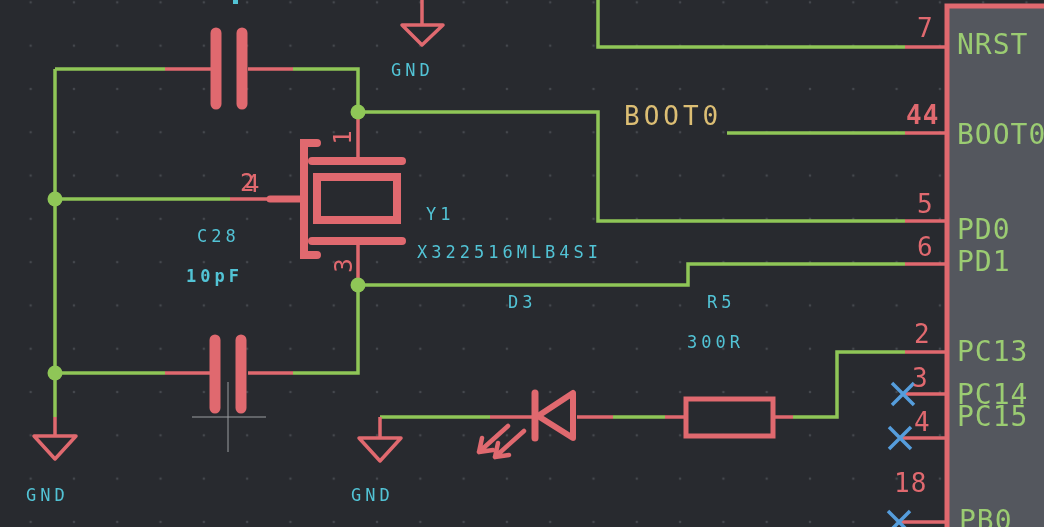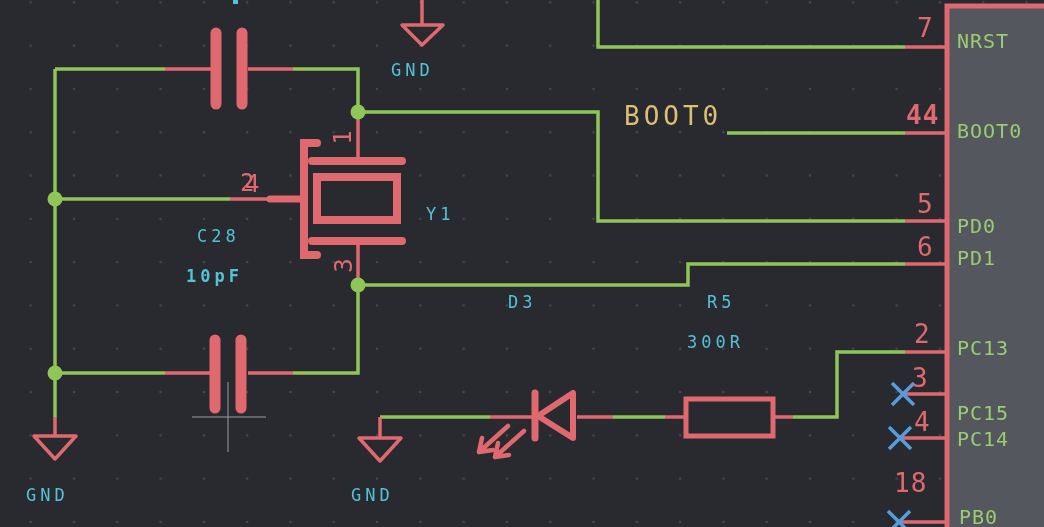--- a/index.html
+++ b/index.html
@@ -9,21 +9,21 @@
     background-image:radial-gradient(circle,#45484e 1.3px,transparent 1.6px);
     background-size:43.3px 43.3px;
     background-position:9px 24px;
     font-family:"DejaVu Sans Mono",monospace;
   }
   svg{position:absolute;left:0;top:0;}
   .t{position:absolute;white-space:pre;line-height:1;}
   .cyan{color:#52c3d5;font-size:17px;letter-spacing:4px;}
   .yellow{color:#dcbe74;font-size:26px;letter-spacing:4px;}
   .red{color:#e0696f;font-size:26px;letter-spacing:1px;}
-  .pname{color:#9bcc72;font-size:20px;letter-spacing:1px;}
+  .pname{color:#9bcc72;font-size:28px;letter-spacing:1px;}
   .pinnum{font-size:24px;}
   .rot{transform:rotate(-90deg);transform-origin:center;}
 </style>
 </head>
 <body>
 
 <div id="canvas">
 
   <svg width="1044" height="527" viewBox="0 0 1044 527">
 
@@ -121,20 +121,21 @@
 
     <g stroke="#9a9da1" stroke-width="1">
       <path d="M192,417 H266"></path>
       <path d="M228,382 V452"></path>
     </g>
   </svg>
 
   <div class="t cyan" style="left:197px;top:228px;">C28</div>
   <div class="t cyan" style="left:186px;top:268px;font-weight:bold;">10pF</div>
   <div class="t cyan" style="left:426px;top:206px;">Y1</div>
+  <div class="t cyan" style="left:417px;top:244px;">X322516MLB4SI</div>
   <div class="t cyan" style="left:508px;top:294px;">D3</div>
   <div class="t cyan" style="left:707px;top:294px;">R5</div>
   <div class="t cyan" style="left:687px;top:334px;">300R</div>
 
   <div class="t cyan" style="left:391px;top:62px;">GND</div>
   <div class="t cyan" style="left:26px;top:487px;">GND</div>
   <div class="t cyan" style="left:351px;top:487px;">GND</div>
 
   <div class="t yellow" style="left:624px;top:103px;">BOOT0</div>
 
@@ -150,17 +151,17 @@
   <div class="t red" style="left:914px;top:321px;">2</div>
   <div class="t red" style="left:912px;top:365px;">3</div>
   <div class="t red" style="left:914px;top:409px;">4</div>
   <div class="t red" style="left:894px;top:470px;">18</div>
 
   <div class="t pname" style="left:957px;top:31px;">NRST</div>
   <div class="t pname" style="left:957px;top:121px;">BOOT0</div>
   <div class="t pname" style="left:957px;top:216px;">PD0</div>
   <div class="t pname" style="left:957px;top:248px;">PD1</div>
   <div class="t pname" style="left:957px;top:338px;">PC13</div>
-  <div class="t pname" style="left:957px;top:381px;margin-top:48px;">PC14</div>
+  <div class="t pname" style="left:957px;top:381px;">PC14</div>
   <div class="t pname" style="left:957px;top:403px;">PC15</div>
   <div class="t pname" style="left:959px;top:507px;">PB0</div>
 
 </div>
 
 </body></html>

